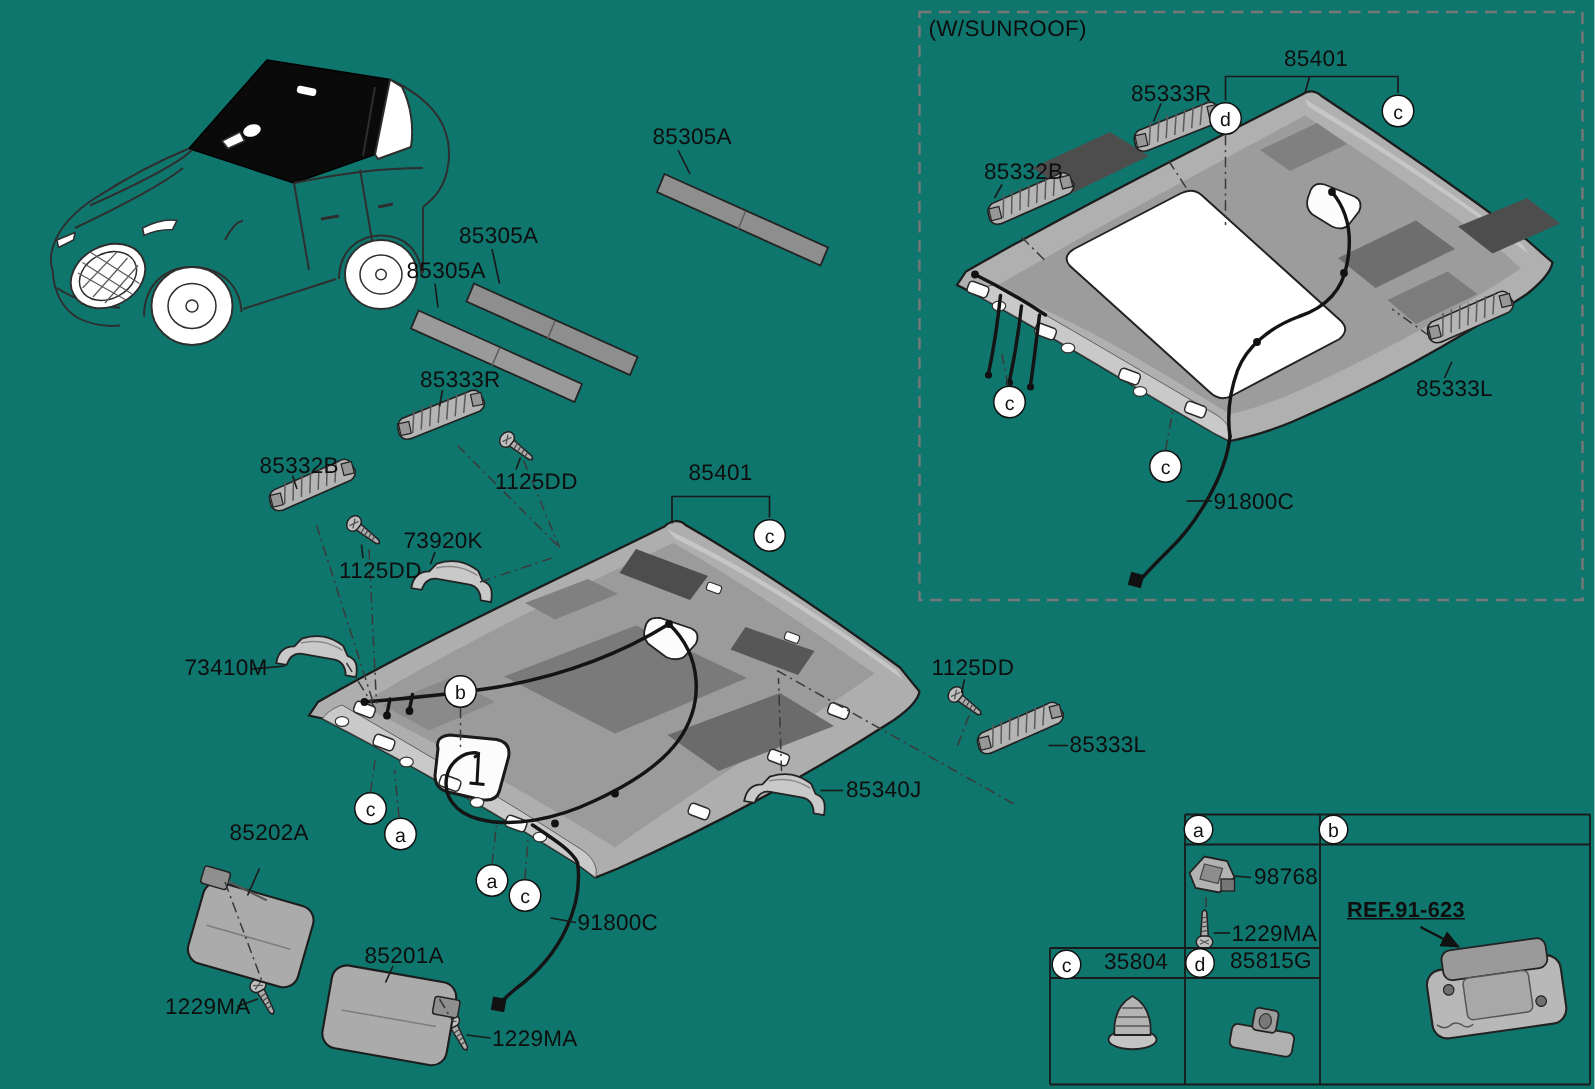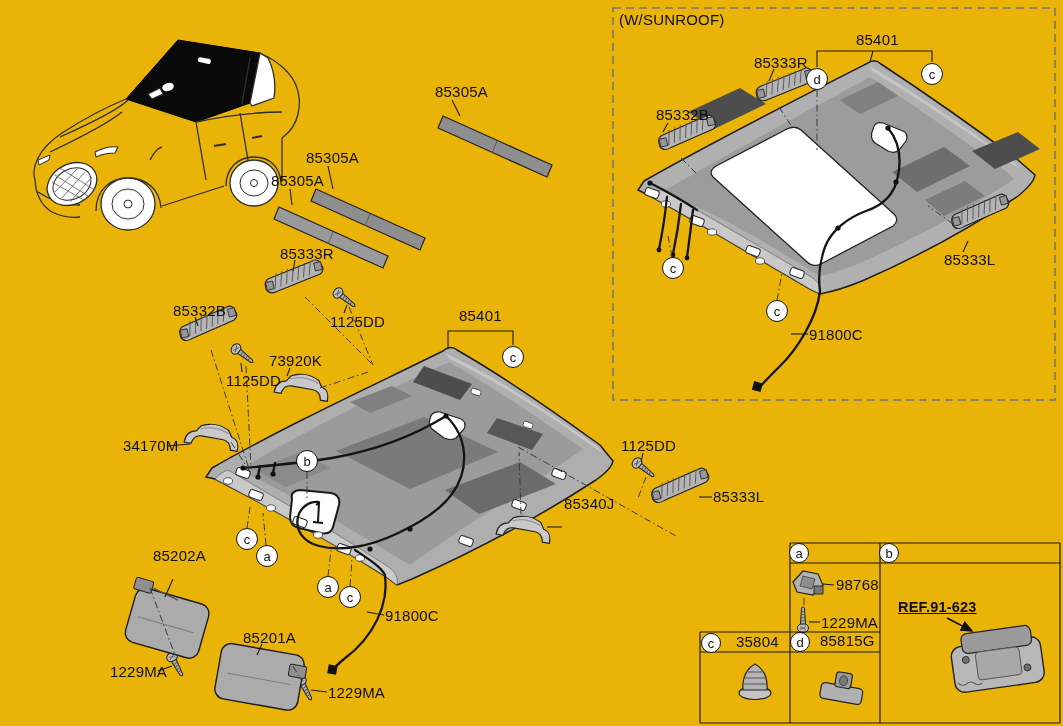--- a/index.html
+++ b/index.html
@@ -1,16 +1,16 @@
 <!DOCTYPE html>
 <html><head>
 <meta charset="utf-8">
 <style>
   html,body{margin:0;padding:0;background:#fff;}
-  #stage{position:relative;width:1063px;height:726px;background:#eab308;overflow:hidden;
+  #stage{position:relative;width:1063px;height:726px;background:#0f766e;overflow:hidden;
          font-family:"Liberation Sans",sans-serif;}
   #art{position:absolute;left:0;top:0;}
   .lbl{position:absolute;font-size:15px;line-height:15px;color:#0e0e0e;white-space:nowrap;
        letter-spacing:.2px;}
   .ref{font-weight:bold;text-decoration:underline;font-size:14.5px;}
   .co{position:absolute;width:22px;height:22px;border:1.6px solid #111;border-radius:50%;
       background:#fff;display:flex;align-items:center;justify-content:center;
       font-size:13px;color:#111;box-sizing:border-box;}
   .co.sm{width:20px;height:20px;}
 </style>
@@ -317,25 +317,25 @@
 
   <div class="lbl" style="left:619px;top:12px">(W/SUNROOF)</div>
   <div class="lbl" style="left:435px;top:84px">85305A</div>
   <div class="lbl" style="left:306px;top:150px">85305A</div>
   <div class="lbl" style="left:271px;top:173px">85305A</div>
   <div class="lbl" style="left:280px;top:246px">85333R</div>
   <div class="lbl" style="left:330px;top:314px">1125DD</div>
   <div class="lbl" style="left:173px;top:303px">85332B</div>
   <div class="lbl" style="left:226px;top:373px">1125DD</div>
   <div class="lbl" style="left:269px;top:353px">73920K</div>
-  <div class="lbl" style="left:123px;top:438px">34170M</div>
+  <div class="lbl" style="left:123px;top:438px">73410M</div>
   <div class="lbl" style="left:459px;top:308px">85401</div>
   <div class="lbl" style="left:621px;top:438px">1125DD</div>
   <div class="lbl" style="left:713px;top:489px">85333L</div>
-  <div class="lbl" style="left:564px;top:496px">85340J</div>
+  <div class="lbl" style="left:564px;top:519px">85340J</div>
   <div class="lbl" style="left:153px;top:548px">85202A</div>
   <div class="lbl" style="left:243px;top:630px">85201A</div>
   <div class="lbl" style="left:110px;top:664px">1229MA</div>
   <div class="lbl" style="left:328px;top:685px">1229MA</div>
   <div class="lbl" style="left:385px;top:608px">91800C</div>
   <div class="lbl" style="left:754px;top:55px">85333R</div>
   <div class="lbl" style="left:856px;top:32px">85401</div>
   <div class="lbl" style="left:656px;top:107px">85332B</div>
   <div class="lbl" style="left:944px;top:252px">85333L</div>
   <div class="lbl" style="left:809px;top:327px">91800C</div>

